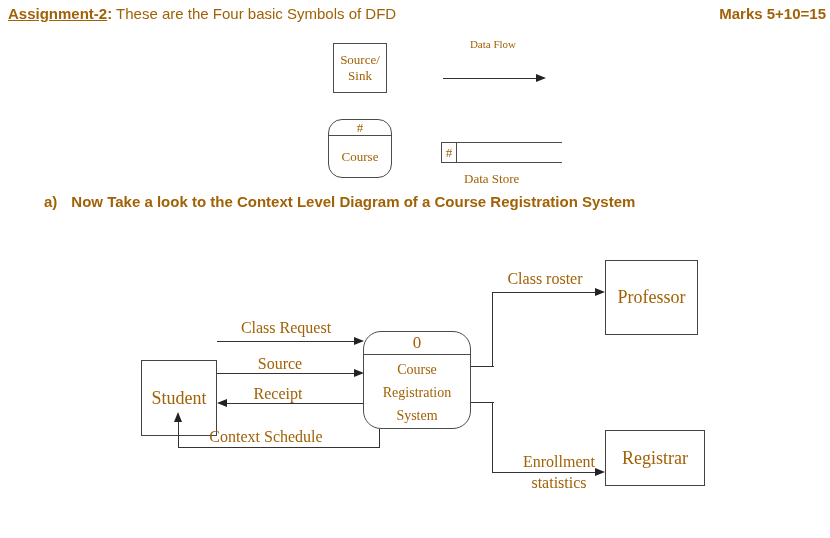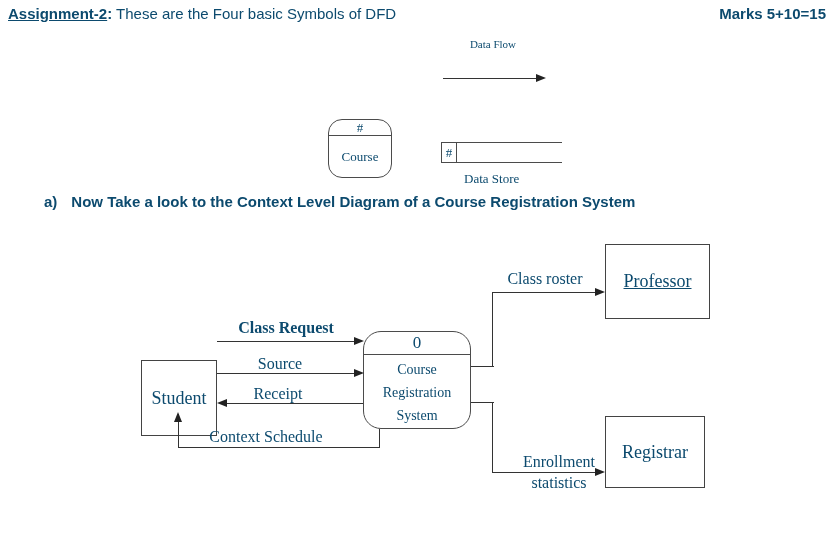--- a/index.html
+++ b/index.html
@@ -3,21 +3,21 @@
 <meta charset="utf-8">
 <style>
   * { margin: 0; padding: 0; box-sizing: border-box; }
   html, body { background: #ffffff; }
   #canvas {
     position: relative;
     width: 830px;
     height: 538px;
     background: #ffffff;
     font-family: "Liberation Serif", serif;
-    color: #0c4a6e;
+    color: #a16207;
     overflow: hidden;
     border-radius: 11px;
   }
 
   
   .header-line {
     position: absolute;
     left: 8px; top: 5px;
     font-family: "Liberation Sans", sans-serif;
     font-size: 15px;
@@ -109,22 +109,22 @@
 
   
   .entity {
     position: absolute;
     border: 1.6px solid #434343;
     display: flex; align-items: center; justify-content: center;
     font-size: 18px;
     background: #fff;
   }
   .student-box   { left: 141px; top: 336px; width: 76px; height: 76px; margin-top: 24px; }
-  .professor-box { left: 605px; top: 244px; width: 105px; height: 75px; text-decoration: underline; }
-  .registrar-box { left: 605px; top: 416px; width: 100px; height: 72px; }
+  .professor-box { left: 605px; top: 260px; width: 93px; height: 75px; }
+  .registrar-box { left: 605px; top: 430px; width: 100px; height: 56px; }
 
   .process-box {
     position: absolute;
     left: 363px; top: 331px;
     width: 108px; height: 98px;
     border: 1.6px solid #4b4b4b;
     border-radius: 18px;
     background: #fff;
     overflow: hidden;
     text-align: center;
@@ -158,20 +158,24 @@
 </head>
 <body>
 
 <div id="canvas">
 
   <div class="header-line">
     <span class="title-bold">Assignment-2</span><span class="title-sep">:</span><span> These are the Four basic Symbols of DFD</span>
   </div>
   <div class="marks">Marks 5+10=15</div>
 
+  <div class="source-sink-box">
+    <span>Source/</span>
+    <span>Sink</span>
+  </div>
 
   <div class="dataflow-label">Data Flow</div>
   <div class="line-h" style="left:443px; top:78px; width:94px;"></div>
   <div class="ah ah-right" style="left:536px; top:74px;"></div>
 
   <div class="process-symbol">
     <div class="hash-cell">#</div>
     <div class="proc-label">Course</div>
   </div>
 
@@ -199,21 +203,21 @@
     <div class="num-cell">0</div>
     <div class="name-cell">
       <div>Course</div>
       <div>Registration</div>
       <div>System</div>
     </div>
   </div>
 
   <div class="line-h" style="left:217px; top:341px; width:139px;"></div>
   <div class="ah ah-right" style="left:354px; top:337px;"></div>
-  <div class="flow-label" style="left:226px; top:319px; width:120px;font-weight:bold;">Class Request</div>
+  <div class="flow-label" style="left:226px; top:319px; width:120px;">Class Request</div>
 
   <div class="line-h" style="left:217px; top:373px; width:139px;"></div>
   <div class="ah ah-right" style="left:354px; top:369px;"></div>
   <div class="flow-label" style="left:230px; top:355px; width:100px;">Source</div>
 
   <div class="line-h" style="left:226px; top:403px; width:137px;"></div>
   <div class="ah ah-left" style="left:217px; top:399px;"></div>
   <div class="flow-label" style="left:228px; top:385px; width:100px;">Receipt</div>
 
   <div class="line-v" style="left:379px; top:429px; height:19px;"></div>

